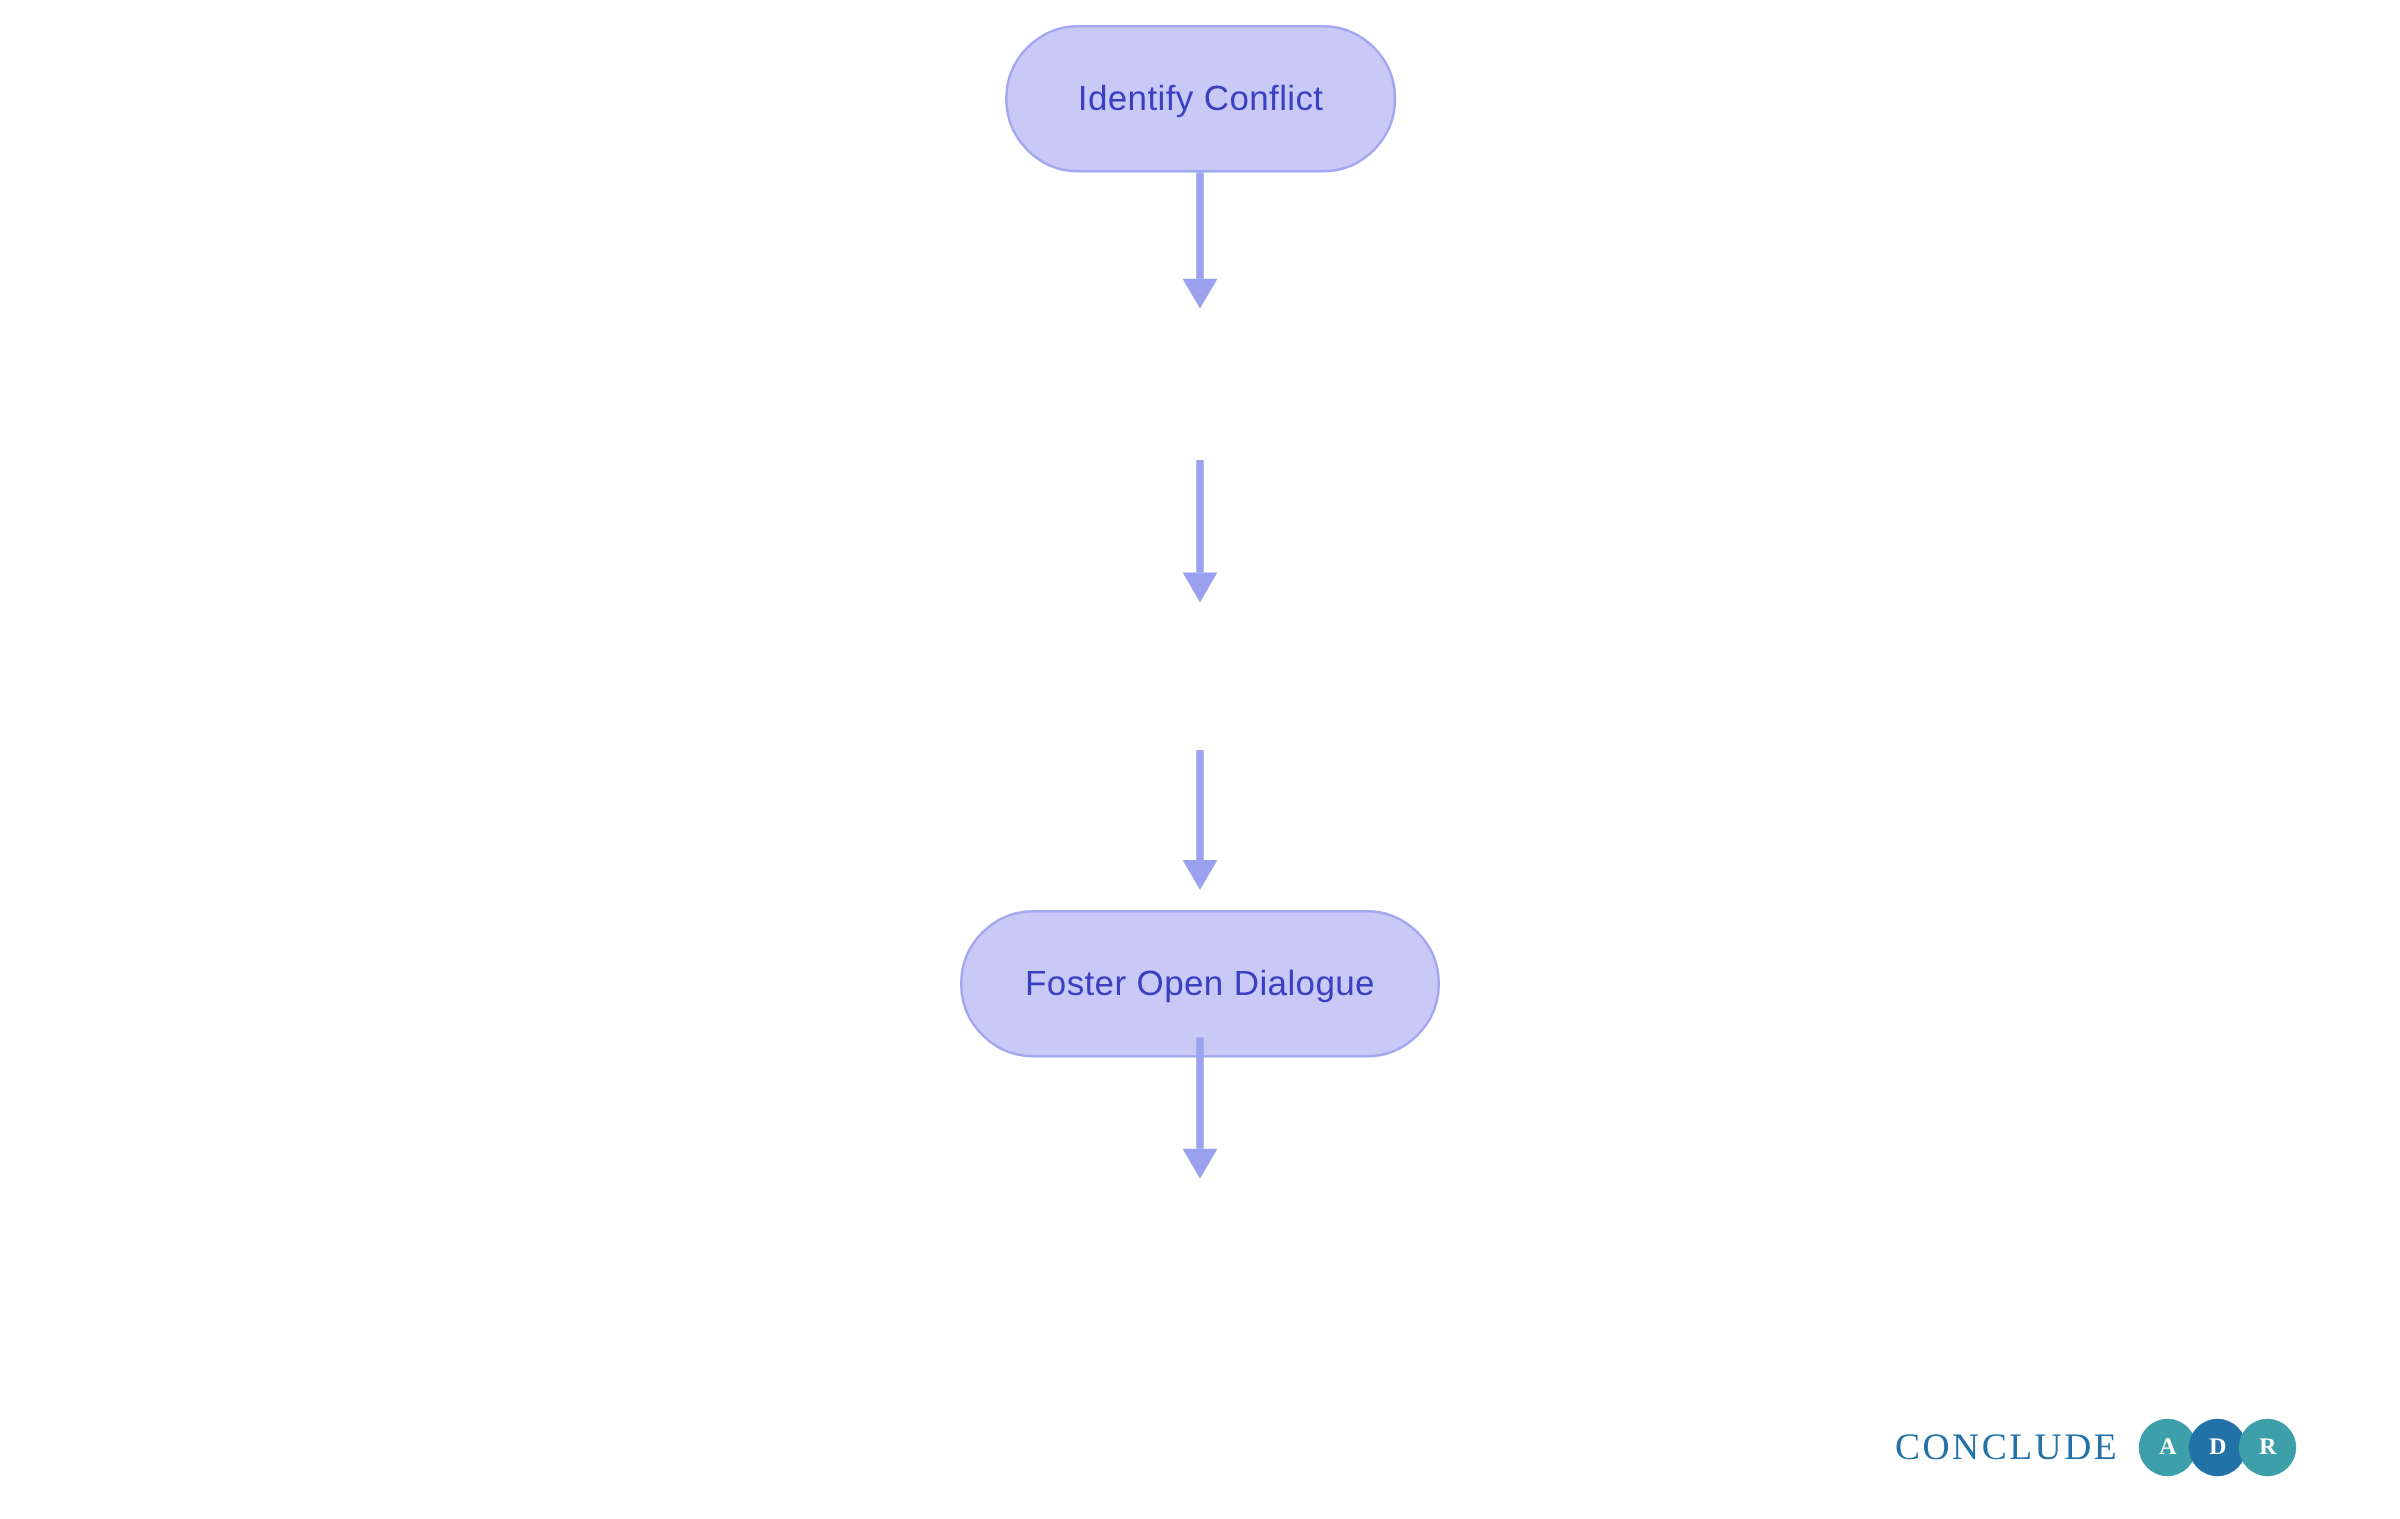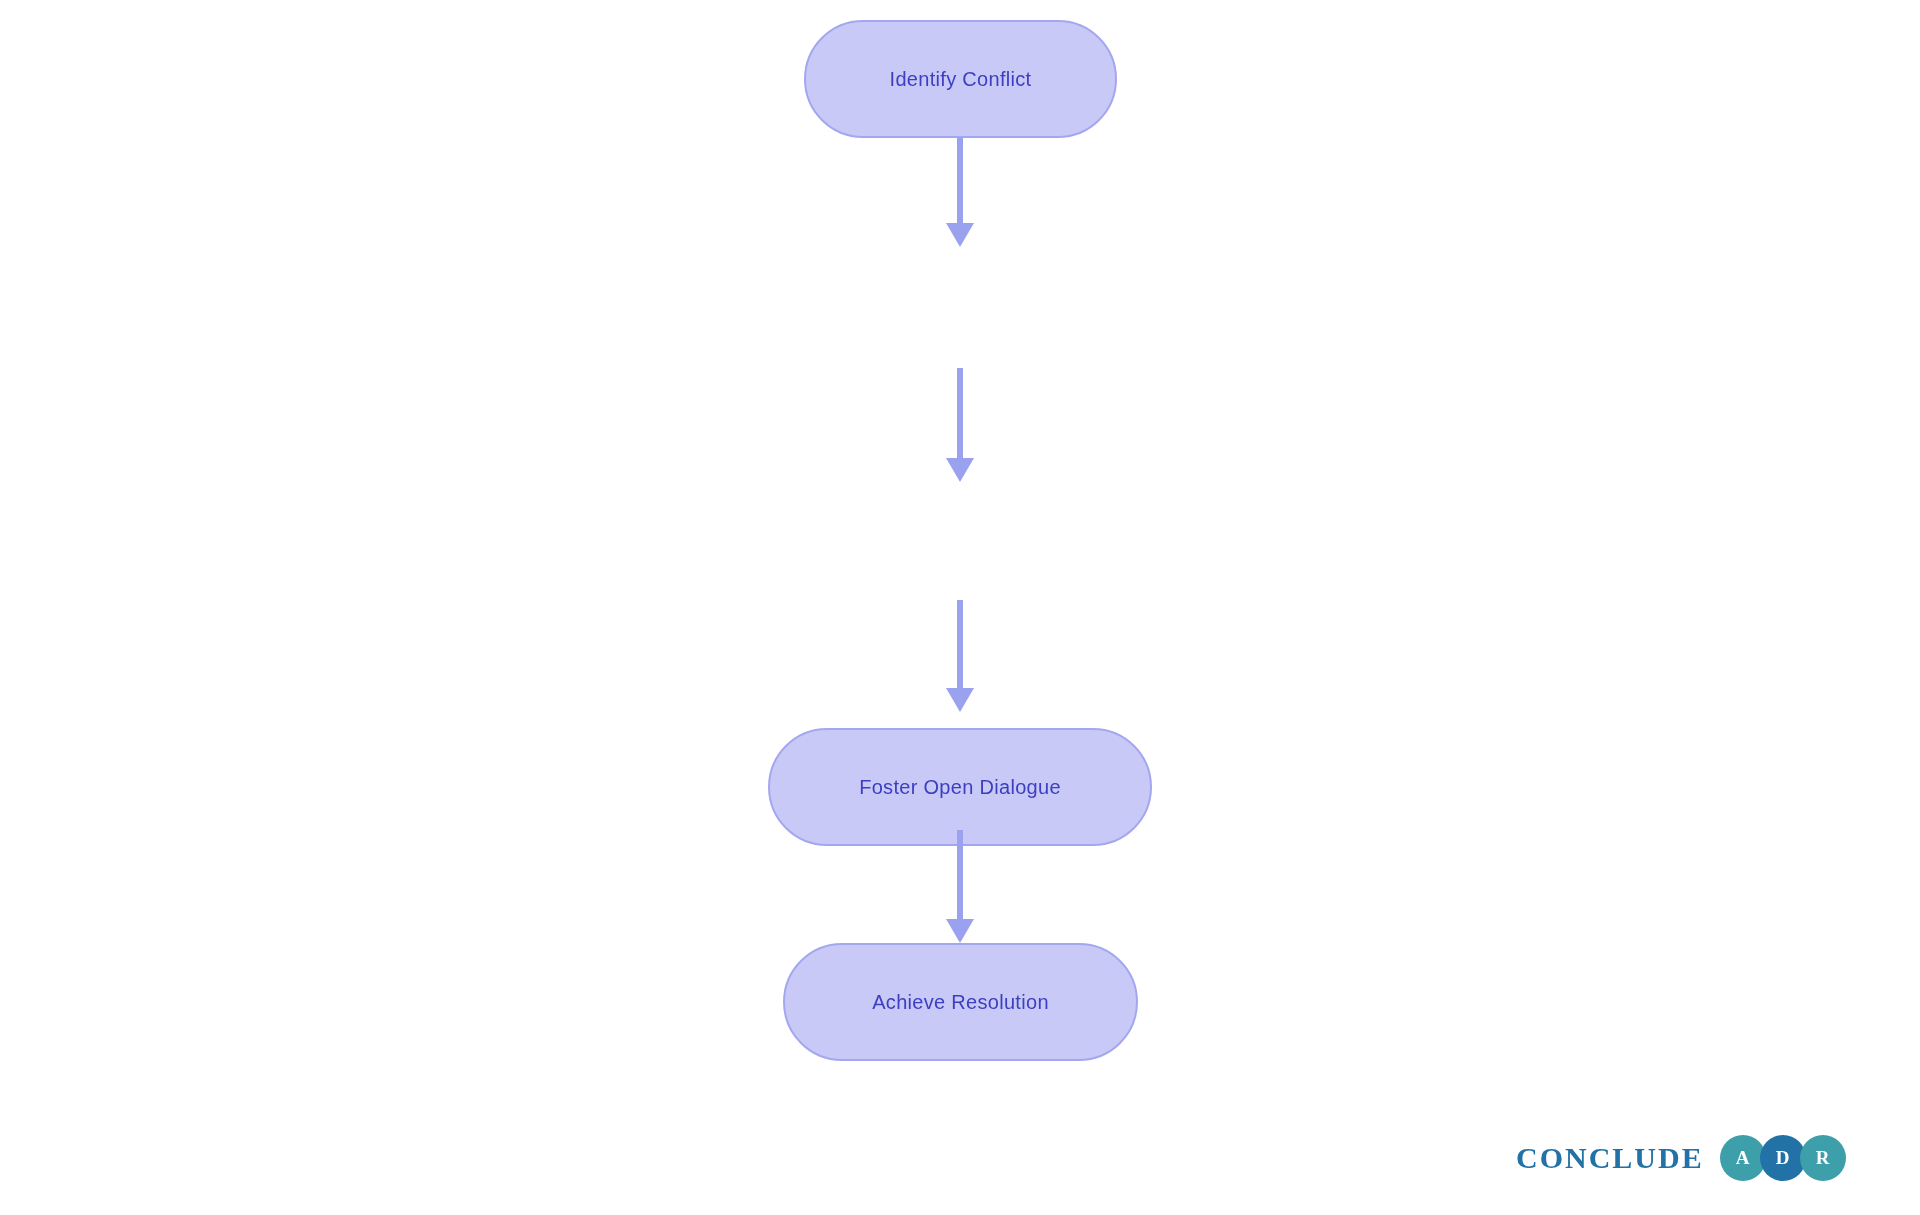--- a/index.html
+++ b/index.html
@@ -18,21 +18,21 @@
   .node {
     position: absolute;
     height: 118px;
     background: #c9c9f7;
     border: 2px solid #a3a7ef;
     border-radius: 59px;
     display: flex;
     align-items: center;
     justify-content: center;
     color: #3b3fc0;
-    font-size: 20px;
+    font-size: 28px;
     letter-spacing: 0.3px;
     white-space: nowrap;
   }
   .n1 { left: 804px; top: 20px;  width: 313px; }
   .n2 { left: 783px; top: 250px; width: 357px; }
   .n3 { left: 763px; top: 482px; width: 394px; }
   .n4 { left: 768px; top: 728px; width: 384px; }
   .n5 { left: 783px; top: 943px; width: 355px; }
 
   
@@ -65,21 +65,21 @@
   .logo {
     position: absolute;
     left: 1516px;
     top: 1132px;
     height: 52px;
     display: flex;
     align-items: center;
   }
   .wordmark {
     font-family: "Liberation Serif", serif;
-    font-weight: bold;
+    font-weight: normal;
     font-size: 30px;
     letter-spacing: 2px;
     color: #2272a8;
     margin-right: 16px;
     text-align: center;
   }
   .badges { display: flex; align-items: center; }
   .badge {
     width: 46px;
     height: 46px;
@@ -121,21 +121,20 @@
     <div class="head"></div>
   </div>
 
   <div class="node n4">Foster Open Dialogue</div>
 
   <div class="arrow a4">
     <div class="shaft"></div>
     <div class="head"></div>
   </div>
 
-  <div class="node n5">Achieve Resolution</div>
 
   <div class="logo">
     <span class="wordmark">CONCLUDE</span>
     <span class="badges">
       <span class="badge badge-a">A</span>
       <span class="badge badge-d">D</span>
       <span class="badge badge-r">R</span>
     </span>
   </div>
 

